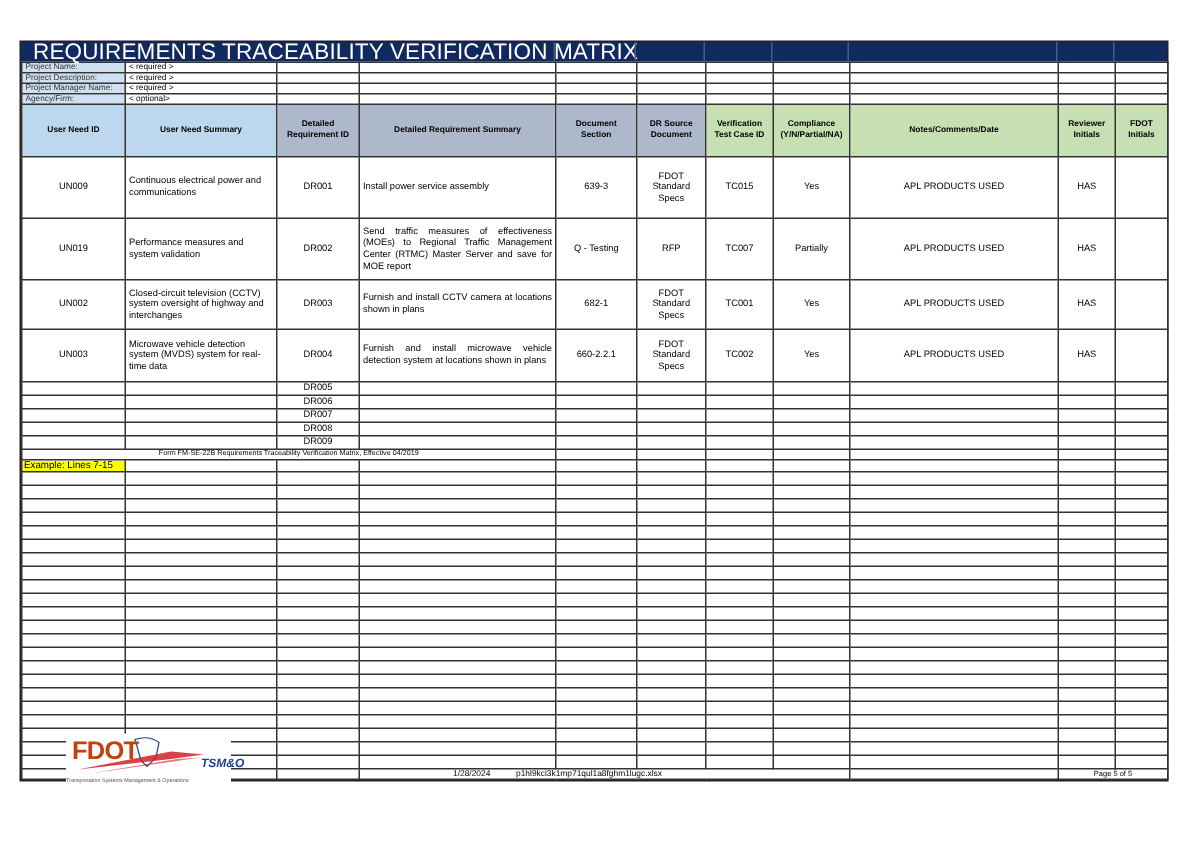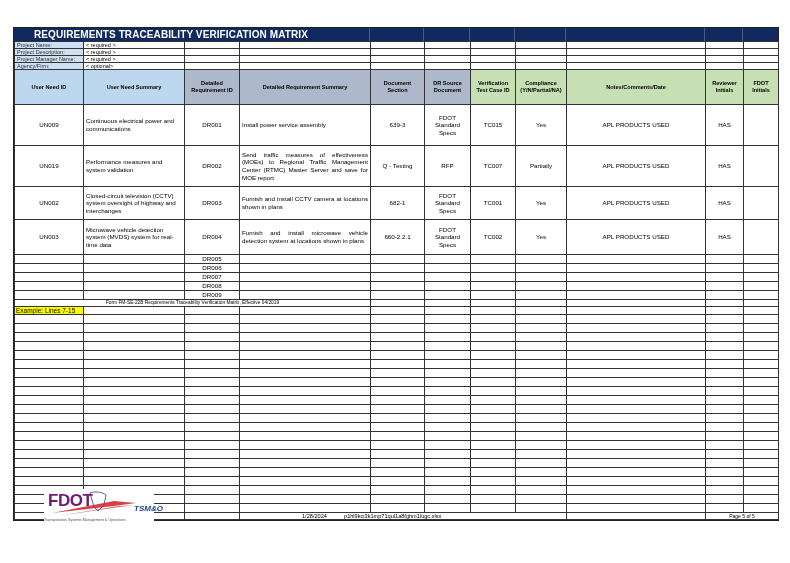--- a/index.html
+++ b/index.html
@@ -1,18 +1,18 @@
 <!DOCTYPE html>
 <html><head>
 <meta charset="utf-8">
 <style>
   html, body { margin:0; padding:0; background:#ffffff; }
   body { width:790px; height:563px; position:relative; overflow:hidden; font-family:"Liberation Sans", sans-serif; color:#000; }
   .sheet { position:absolute; left:13px; top:27px; width:764px; border:1px solid #222; }
-  .title-bar { position:relative; height:13px; background:#10295e; color:#fff; font-weight:bold; font-size:10px; line-height:13px; padding-left:20px; letter-spacing:0.1px; }
+  .title-bar { position:relative; height:13px; background:#10295e; color:#fff; font-weight:normal; font-size:15px; line-height:13px; padding-left:8px; letter-spacing:0.1px; }
   .title-bar .vline { position:absolute; top:0; bottom:0; width:1px; background:#4a5a80; }
   table { border-collapse:collapse; table-layout:fixed; width:764px; }
   td { border:1px solid #333; padding:0 2px; overflow:hidden; white-space:nowrap; }
   .info td { height:6px; font-size:5.5px; line-height:6px; }
   .info td.lbl { background:#cfe0f3; color:#333; }
   .hdr td { height:34px; font-size:5.6px; font-weight:bold; text-align:center; white-space:normal; line-height:7px; }
   .hdr .blue { background:#bdd7ee; }
   .hdr .grey { background:#adb9ca; }
   .hdr .green { background:#c6e0b4; }
   .data td { font-size:6.2px; line-height:7.6px; white-space:normal; text-align:center; vertical-align:middle; }
@@ -22,21 +22,21 @@
   .row-b td { height:40px; }
   .row-c td { height:32px; }
   .row-d td { height:34px; }
   .sub td { height:8px; font-size:6.2px; line-height:8px; text-align:center; }
   .note td { height:6px; font-size:4.8px; line-height:6px; }
   .ex td { height:7px; font-size:6.5px; line-height:7px; }
   .ex td.hl { background:#ffff00; padding:0 1px; }
   .empty td { height:8px; }
   .last td { height:6px; font-size:5.6px; line-height:6px; }
   .logo { position:absolute; left:44px; top:489px; width:110px; height:38px; background:#fff; }
-  .logo .fdot { position:absolute; left:4px; top:2px; font-family:"Liberation Sans", sans-serif; font-weight:bold; font-size:17px; color:#701a75; letter-spacing:-0.5px; }
+  .logo .fdot { position:absolute; left:4px; top:2px; font-family:"Liberation Sans", sans-serif; font-weight:bold; font-size:17px; color:#c2410c; letter-spacing:-0.5px; }
   .logo .tsmo { position:absolute; left:58px; top:15px; font-style:italic; font-weight:bold; font-size:8px; color:#1d3f8f;margin-left:32px; }
   .logo .sub { position:absolute; left:0; top:29px; font-size:3.6px; color:#555; white-space:nowrap; }
 </style>
 </head>
 <body>
 
 <div class="sheet">
   <div class="title-bar">
     <span>REQUIREMENTS TRACEABILITY VERIFICATION MATRIX</span>
     <span class="vline" style="left:355px"></span>

